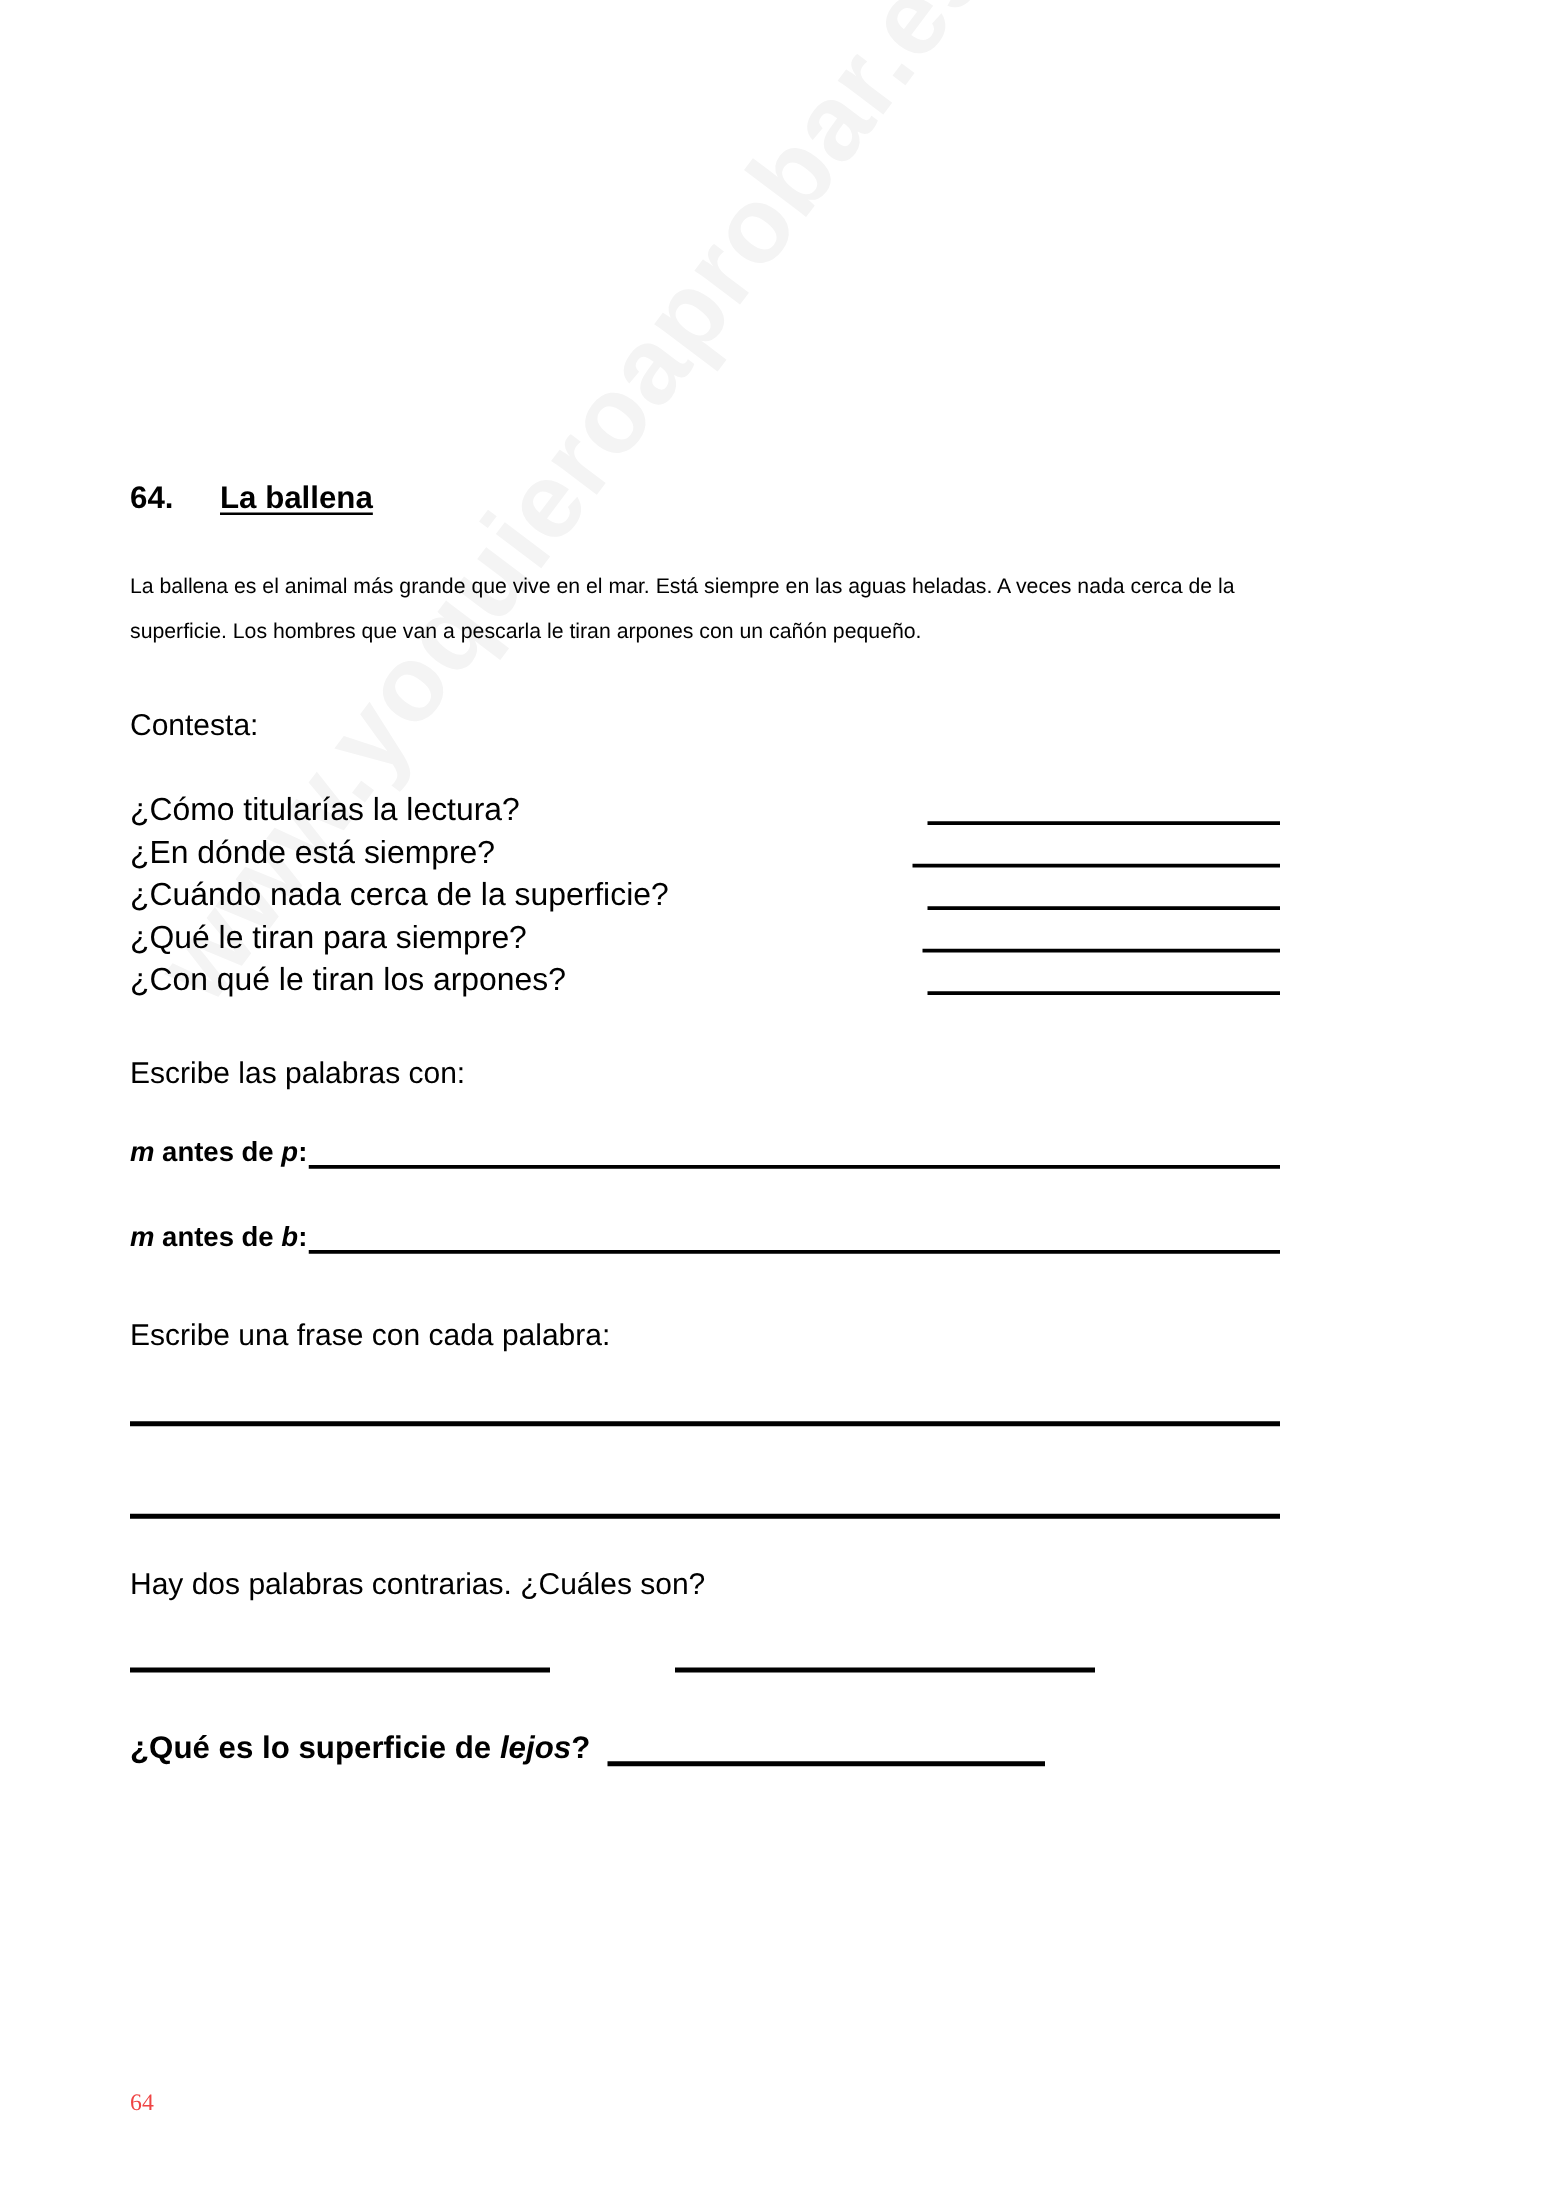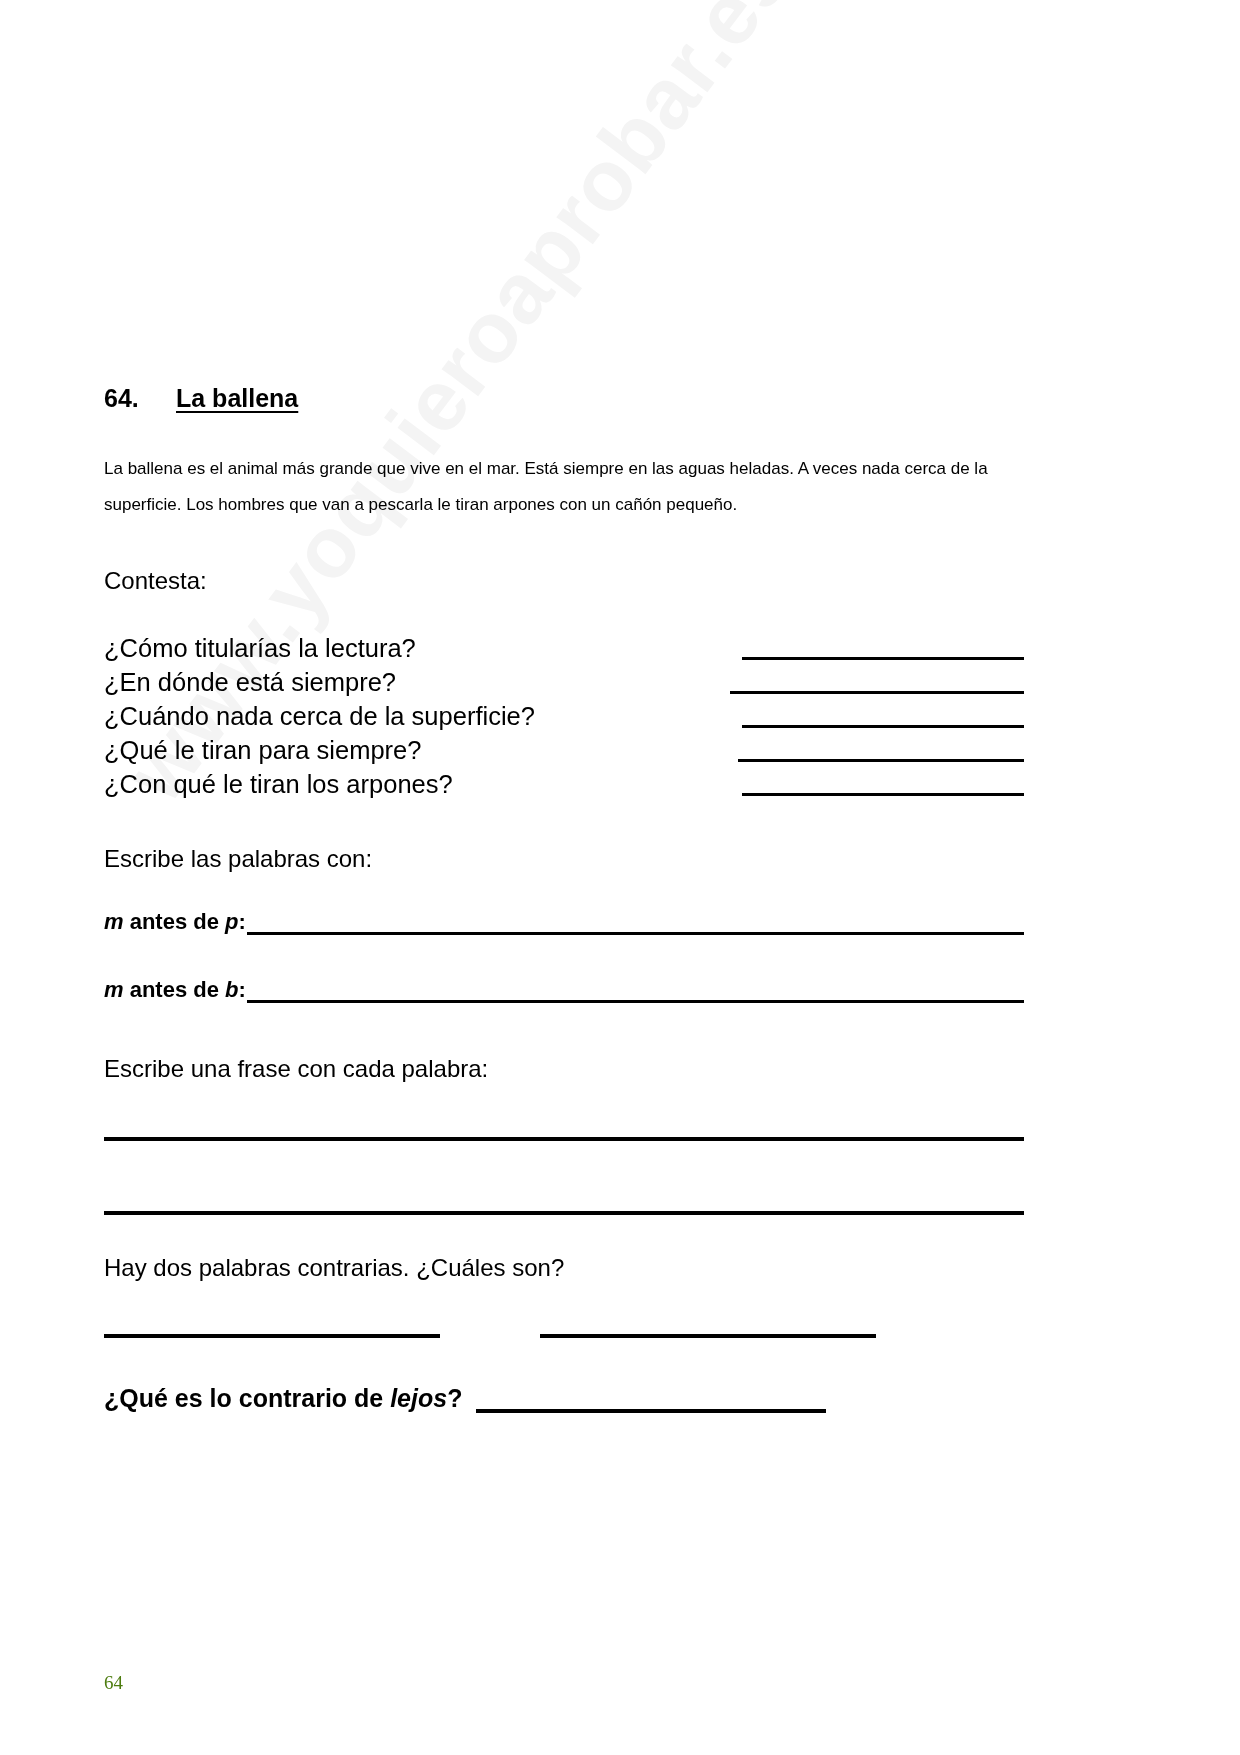--- a/index.html
+++ b/index.html
@@ -165,21 +165,21 @@
     margin-left: 14px;
   }
 
   
   .page-number {
     position: absolute;
     left: 104px;
     top: 1672px;
     font-family: "Liberation Serif", serif;
     font-size: 19px;
-    color: #4d7c0f;
+    color: #ef4444;
   }
 </style>
 </head>
 <body>
 
 <div id="watermark">
   <div class="wm-text">www.yoquieroaprobar.es</div>
 </div>
 
 <div id="page">
@@ -243,21 +243,21 @@
 
     <div class="bold-head" style="margin-top:39px;margin-bottom:0;">Hay dos palabras contrarias. ¿Cuáles son?</div>
 
     <div class="pair-lines">
       <span class="short-line"></span>
       <span class="pair-gap"></span>
       <span class="short-line"></span>
     </div>
 
     <div class="final-row">
-      <span><span>¿Qué es lo contrario de </span><span class="it">lejos</span><span>?</span></span>
+      <span><span>¿Qué es lo superficie de </span><span class="it">lejos</span><span>?</span></span>
       <span class="final-line"></span>
     </div>
 
   </div>
 
   <div class="page-number">64</div>
 
 </div>
 
 </body></html>

